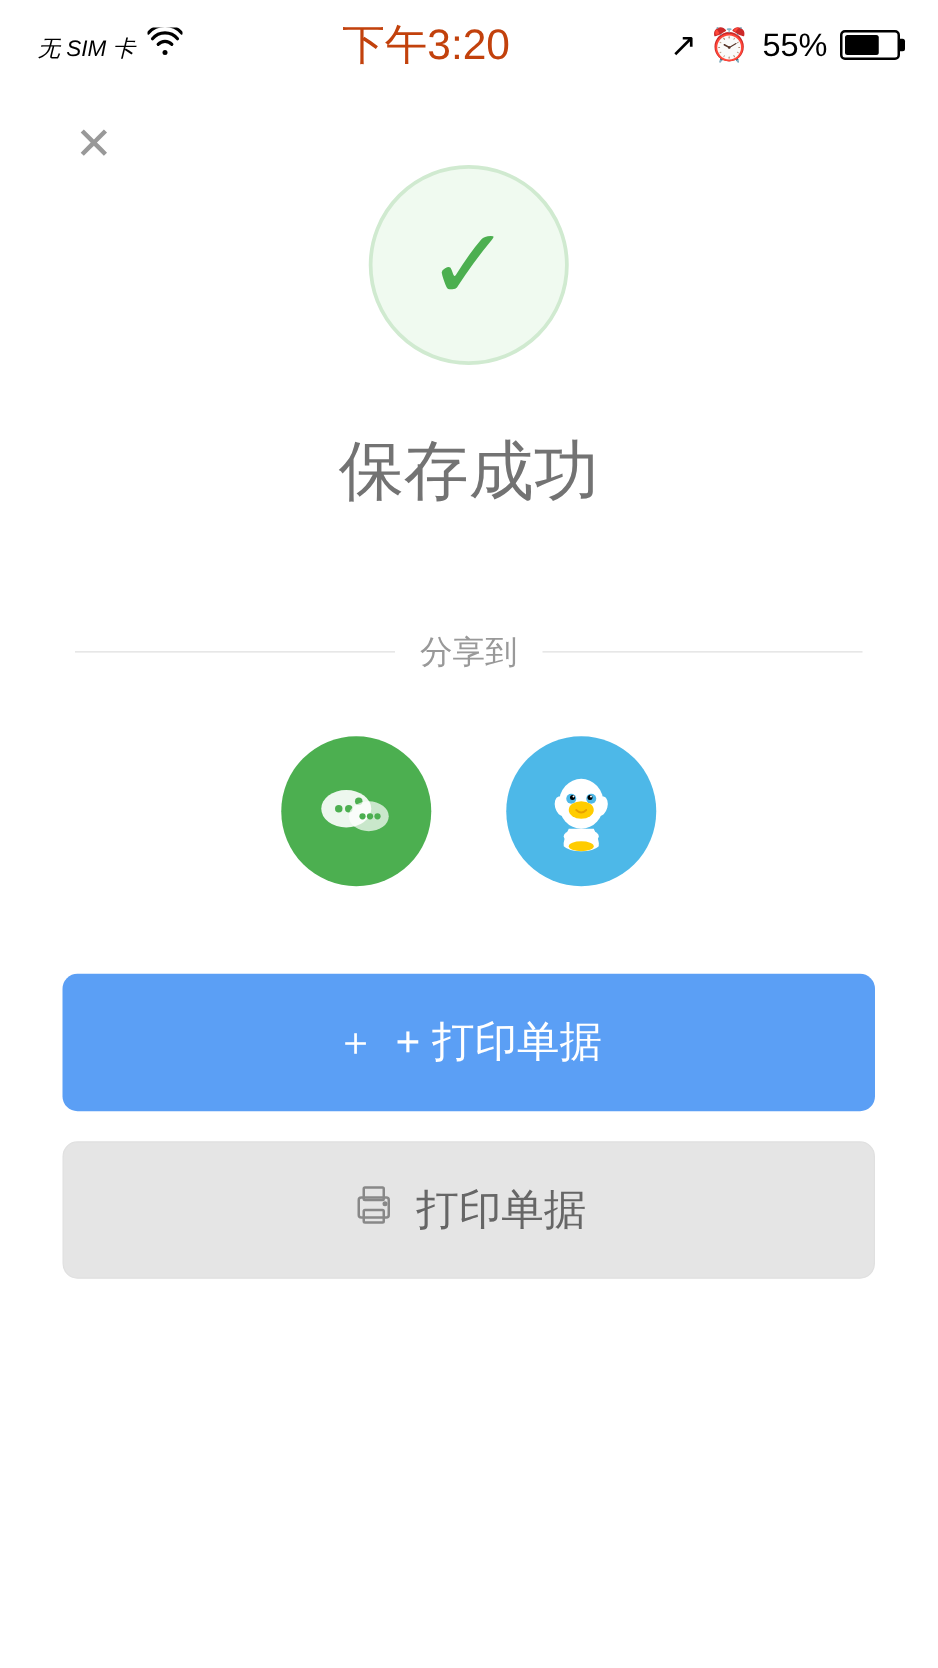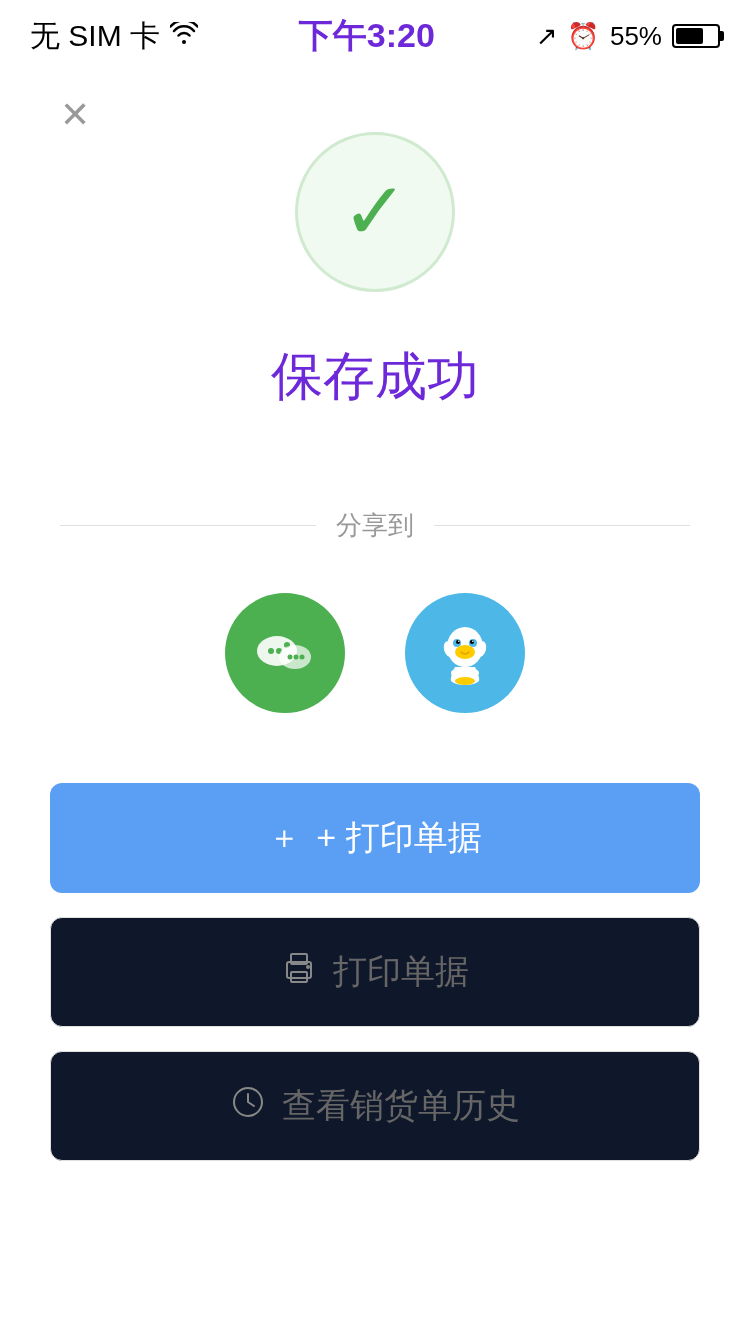--- a/index.html
+++ b/index.html
@@ -23,35 +23,36 @@
       height: 72px;
       display: flex;
       align-items: center;
       justify-content: space-between;
       padding: 0 30px;
       background: #ffffff;
     }
 
     .status-left {
       display: flex;
-      align-items: center;
+      align-items: flex-end;
       gap: 10px;
-      font-size: 30px;
+      font-size: 18px;
       font-weight: 400;
       color: #000;
+      font-style: italic;
     }
 
     .wifi-icon {
       font-size: 24px;
     }
 
     .status-center {
       font-size: 34px;
-      font-weight: 700;
-      color: #6d28d9;
+      font-weight: 400;
+      color: #c2410c;
     }
 
     .status-right {
       display: flex;
       align-items: center;
       gap: 10px;
       font-size: 26px;
       color: #000;
     }
 
@@ -135,31 +136,32 @@
     .checkmark {
       font-size: 80px;
       color: #4caf50;
       line-height: 1;
     }
 
     
     .success-title {
       font-size: 52px;
       font-weight: 500;
-      color: #6d28d9;
-      margin-bottom: 96px;
+      color: #737373;
+      margin-bottom: 76px;
     }
 
     
     .share-divider {
       width: 100%;
       display: flex;
       align-items: center;
       padding: 0 60px;
       margin-bottom: 50px;
+      margin-top: 16px;
     }
 
     .divider-line {
       flex: 1;
       height: 1px;
       background: #e0e0e0;
     }
 
     .divider-label {
       font-size: 26px;
@@ -226,21 +228,21 @@
       font-size: 34px;
       cursor: pointer;
     }
 
     .btn-primary {
       background: #5b9ff5;
       color: #ffffff;
     }
 
     .btn-secondary {
-      background: #0f172a;
+      background: #e5e5e5;
       color: #666666;
       border: 1px solid #e0e0e0;
     }
 
     .btn-icon {
       font-size: 32px;
     }
   </style>
 </head>
 <body>
@@ -334,24 +336,15 @@
         <svg width="36" height="36" viewBox="0 0 36 36" fill="none">
           <rect x="6" y="12" width="24" height="16" rx="2" stroke="#888" stroke-width="2" fill="none"></rect>
           <rect x="10" y="4" width="16" height="10" rx="1" stroke="#888" stroke-width="2" fill="none"></rect>
           <rect x="10" y="22" width="16" height="10" rx="1" stroke="#888" stroke-width="2" fill="none"></rect>
           <circle cx="27" cy="17" r="2" fill="#888"></circle>
         </svg>
       </span>
       <span>打印单据</span>
     </button>
 
-    <button class="btn btn-secondary">
-      <span class="btn-icon">
-        <svg width="36" height="36" viewBox="0 0 36 36" fill="none">
-          <circle cx="18" cy="18" r="14" stroke="#888" stroke-width="2" fill="none"></circle>
-          <path d="M18 10 L18 18 L24 22" stroke="#888" stroke-width="2" stroke-linecap="round" stroke-linejoin="round"></path>
-        </svg>
-      </span>
-      <span>查看销货单历史</span>
-    </button>
   </div>
 
 </div>
 
 </body></html>

